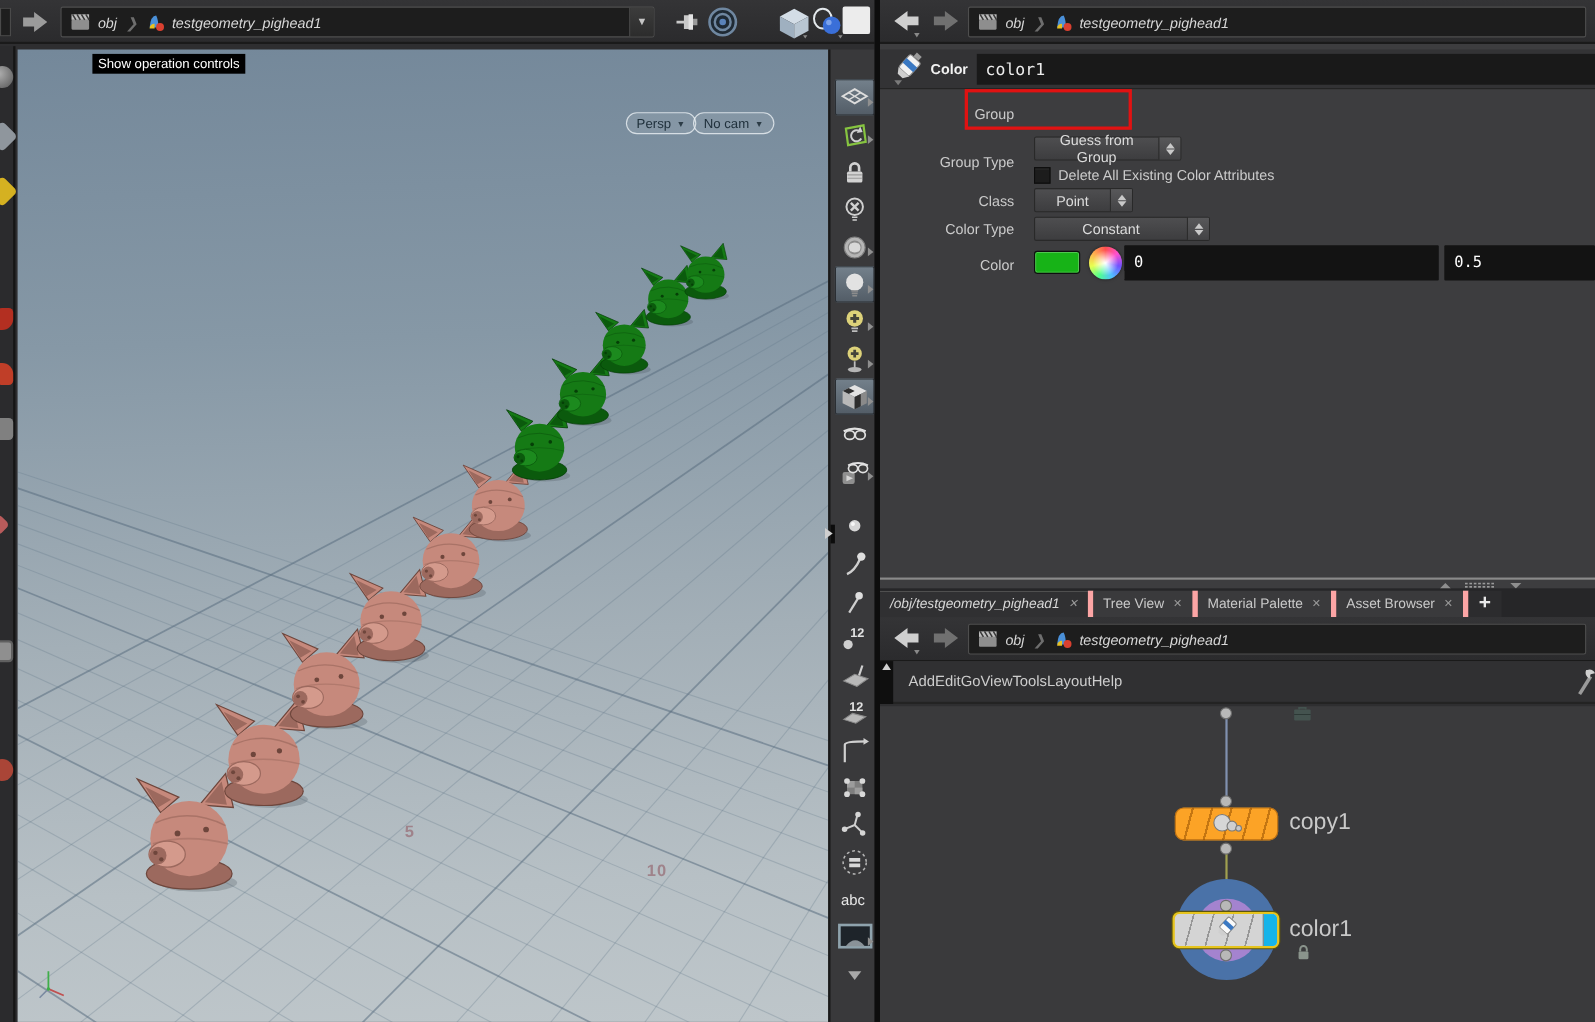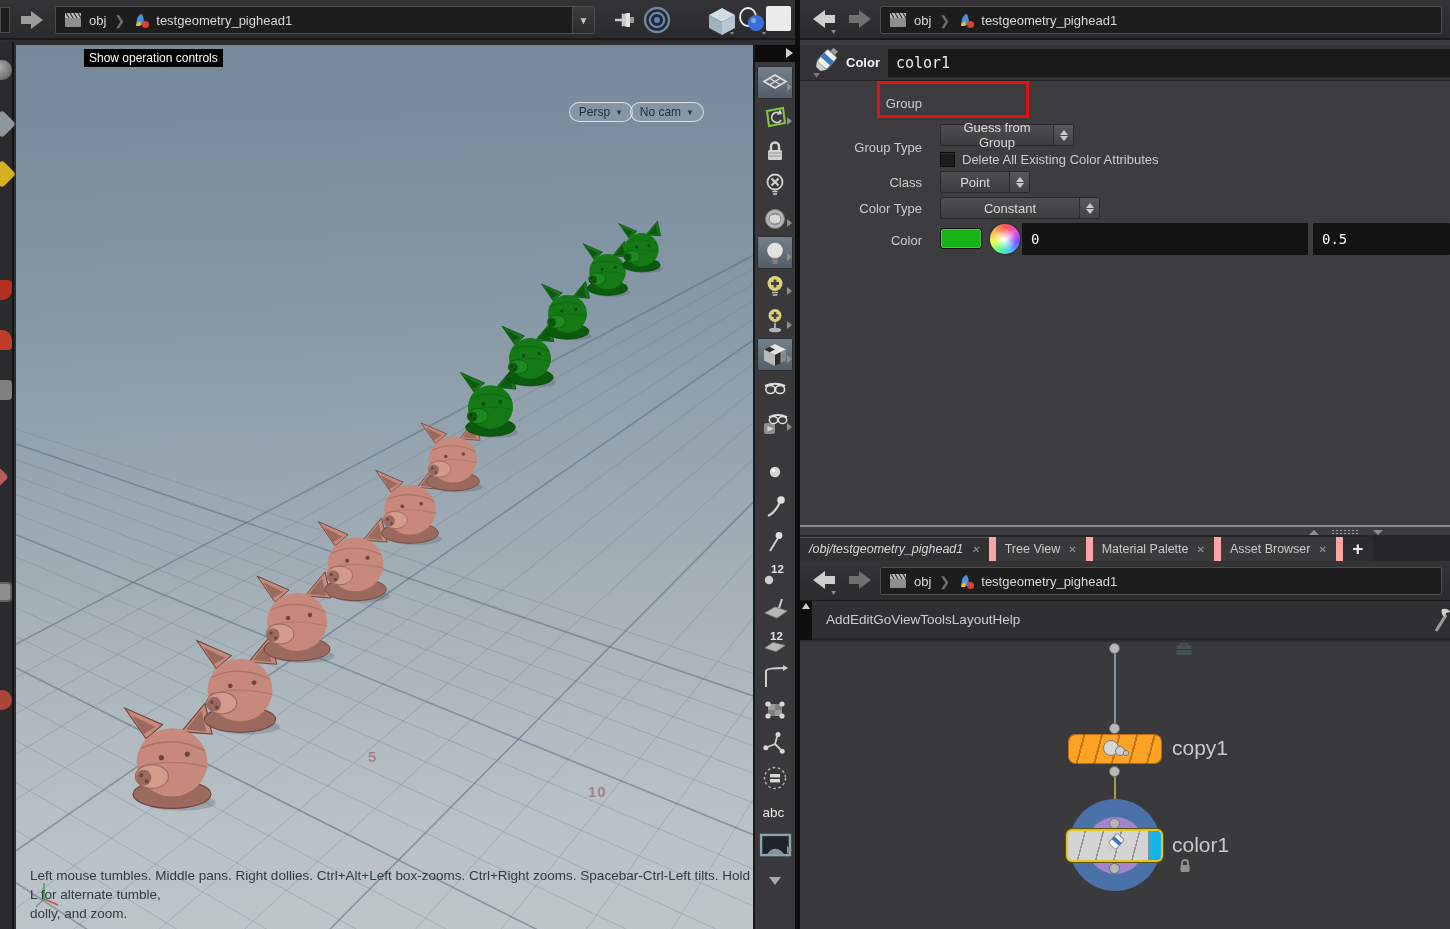--- a/index.html
+++ b/index.html
@@ -2,21 +2,21 @@
 <html><head>
 <meta charset="utf-8">
 <style>
   * { margin:0; padding:0; box-sizing:border-box; }
   html,body { background:#222; }
   body { font-family:"Liberation Sans", sans-serif; }
   #root { position:relative; width:1450px; height:929px; overflow:hidden; background:#2e2e30; }
   .abs { position:absolute; }
 
   
-  .tbar { position:absolute; top:0; height:40px; background:linear-gradient(#343436,#2b2b2d); }
+  .tbar { position:absolute; top:0; height:40px; background:linear-gradient(#343436,#2b2b2d);font-style:italic; }
   #tbar-left { left:0; width:795px; border-bottom:2px solid #1a1a1a; }
   #tbar-right { left:800px; width:650px; border-bottom:2px solid #1a1a1a; }
   .crumb { position:absolute; top:6px; height:28px; background:#1d1d1d; border:1px solid #4e4e4e; border-radius:2px;
            display:flex; align-items:center; color:#d8d8d8; font-size:13px; }
   .crumb .seg { display:flex; align-items:center; gap:6px; padding:0 8px; }
   .crumb .chev { color:#6e6e6e; font-size:13px; }
   .crumb .ddbtn { margin-left:auto; width:22px; height:26px; background:linear-gradient(#3c3c3c,#2c2c2c);
                   border-left:1px solid #4e4e4e; display:flex; align-items:center; justify-content:center; color:#c5c5c5; font-size:10px; }
   .mini-ico svg { display:block; }
 
@@ -34,21 +34,21 @@
   .pill { position:absolute; top:57px; height:20px; border:1.5px solid rgba(235,240,244,.8); border-radius:10px;
           background:rgba(210,220,226,.12); color:#20313c; font-size:12px; display:flex; align-items:center; gap:5px;
           padding:0 9px; font-weight:normal; }
   .pill .car { font-size:8px; color:#2c3c46; }
   #vp-help { position:absolute; left:14px; bottom:6px; color:#2f3b42; font-size:13.5px; line-height:19px; }
   #axis-gizmo { position:absolute; left:18px; bottom:18px; width:30px; height:34px; }
   #tooltip { position:absolute; left:84px; top:49px; background:#000; color:#fff; font-size:12px; padding:2px 5px; z-index:30; }
 
   
   #vtool { position:absolute; left:753px; top:45px; width:42px; height:884px; background:#39393b; border-left:2px solid #191919;
-           display:flex; flex-direction:column; align-items:center; }
+           display:flex; flex-direction:row; align-items:center; }
   .tool-top { width:100%; height:17px; background:#0c0c0c; position:relative; margin-bottom:3px; }
   .tool-top svg { position:absolute; right:1px; top:2px; }
   .tool-cell { position:relative; width:36px; height:33px; margin:1px 0; display:flex; align-items:center; justify-content:center; border-radius:2px; }
   .tool-cell svg { width:28px; height:28px; }
   .tool-cell.sel { background:linear-gradient(#74818c,#525c66); box-shadow:inset 0 0 0 1px #2a2e33; }
   .tool-cell.fly::after { content:""; position:absolute; right:1px; bottom:8px; border-top:4px solid transparent;
                           border-bottom:4px solid transparent; border-left:5px solid #8f8f8f; }
   .tool-gap { height:14px; }
 
   
@@ -81,21 +81,21 @@
 
   
   #splitter { position:absolute; left:800px; top:525px; width:650px; height:10px; background:#3d3d3f; border-top:2px solid #8a8a8a; }
   #splitter .tri-up { position:absolute; left:509px; top:3px; border-left:5px solid transparent; border-right:5px solid transparent; border-bottom:5px solid #8f8f8f; }
   #splitter .tri-dn { position:absolute; left:573px; top:3px; border-left:5px solid transparent; border-right:5px solid transparent; border-top:5px solid #8f8f8f; }
   #splitter .grip { position:absolute; left:531px; top:2px; width:28px; height:6px;
                     background-image:radial-gradient(#9a9a9a 1px, transparent 1.2px); background-size:4px 3px; }
 
   
   #tabbar { position:absolute; left:800px; top:535px; width:650px; height:26px; background:#262628; display:flex; align-items:flex-end; }
-  .tab { height:24px; display:flex; align-items:center; gap:8px; padding:0 9px; background:#3a3a3c; border-right:7px solid #fca5a5;
+  .tab { height:24px; display:flex; align-items:center; gap:8px; padding:0 9px; background:#3a3a3c; border-right:5px solid #fca5a5;
          color:#c9c9c9; font-size:12.5px; white-space:nowrap; }
   .tab.active { background:#303032; color:#d8d8d8; font-style:italic; box-shadow:inset 0 1px 0 #5a5a5a; }
   .tab .x { color:#9a9a9a; font-size:10px; }
   #tab-plus { width:30px; height:24px; background:#2c2c2e; color:#e8e8e8; font-size:19px; font-weight:bold;
               display:flex; align-items:center; justify-content:center; }
 
   
   #net-tbar { position:absolute; left:800px; top:561px; width:650px; height:40px; background:linear-gradient(#343436,#2b2b2d); border-bottom:1px solid #1a1a1a; }
   #net-menu { position:absolute; left:800px; top:601px; width:650px; height:39px; background:#303032; border-bottom:2px solid #232323;
               display:flex; align-items:center; padding-left:26px; }
@@ -510,24 +510,20 @@
     <div class="pill" style="right:49px;">
       <span>No cam</span>
         <span class="car">▼</span>
     </div>
     <svg id="axis-gizmo" viewBox="0 0 30 34">
       <path d="M10 6 V22" stroke="#3fae4a" stroke-width="1.6"></path>
       <path d="M10 22 L24 28" stroke="#c05050" stroke-width="1.6"></path>
       <path d="M10 22 L2 30" stroke="#7a8aa0" stroke-width="1.4"></path>
       <circle cx="10" cy="22" r="1.6" fill="#3fae4a"></circle>
     </svg>
-    <div id="vp-help">
-      <div>Left mouse tumbles. Middle pans. Right dollies. Ctrl+Alt+Left box-zooms. Ctrl+Right zooms. Spacebar-Ctrl-Left tilts. Hold L for alternate tumble,</div>
-      <div>dolly, and zoom.</div>
-    </div>
   </div>
 
   <div id="tooltip">Show operation controls</div>
 
   <div id="vtool">
     <div class="tool-top">
       <svg width="10" height="12" viewBox="0 0 10 12">
           <path d="M2 1 L9 6 L2 11 Z" fill="#cfcfcf"></path>
         </svg>
     </div>

